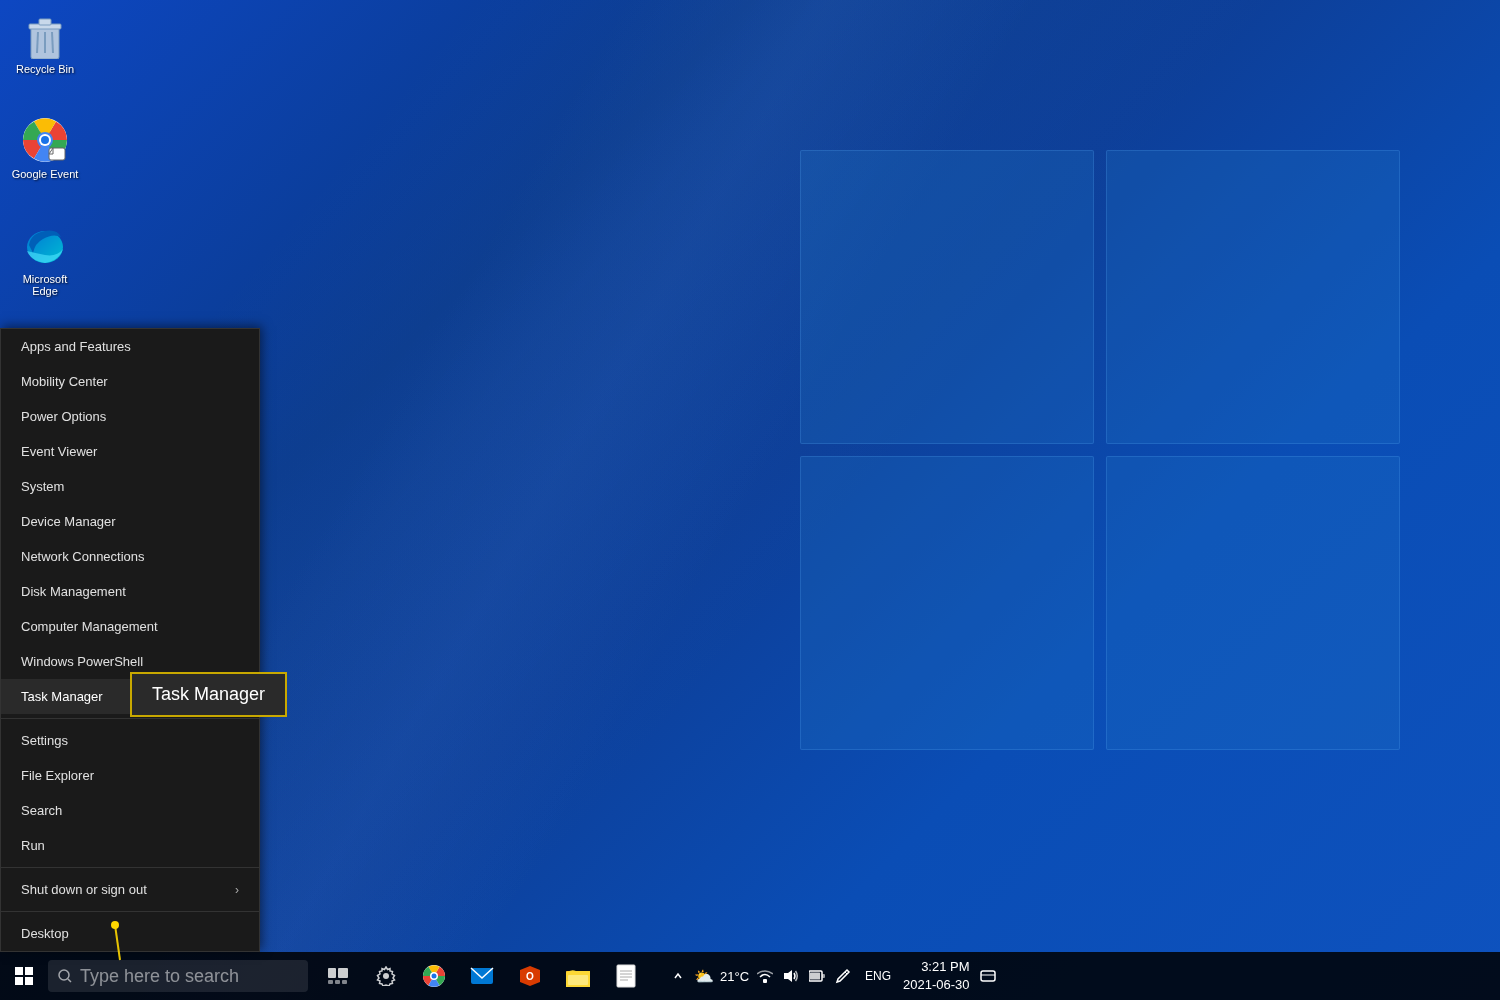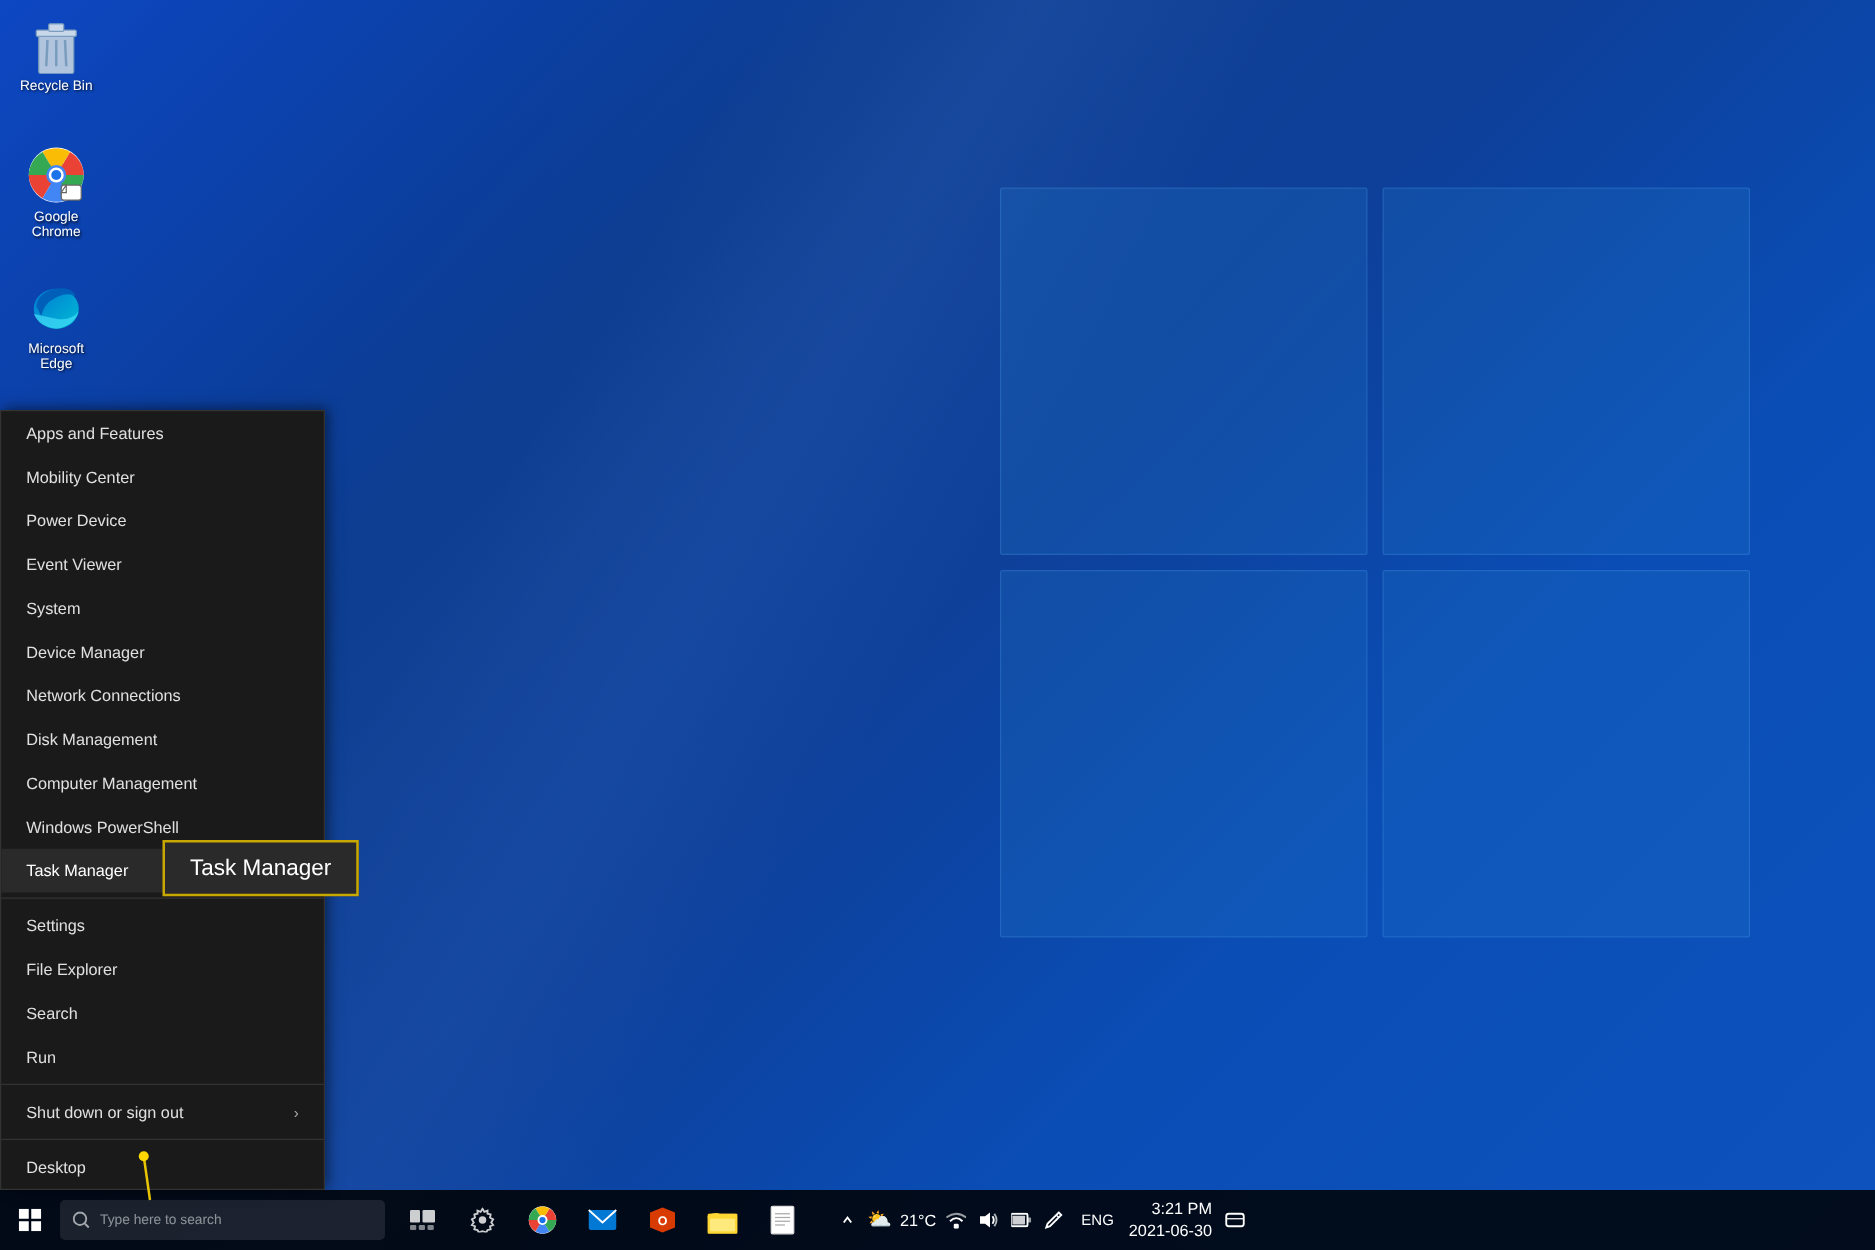--- a/index.html
+++ b/index.html
@@ -287,21 +287,21 @@
         <path d="M24 24 L13 42.5 A22 22 0 0 0 35 42.5 Z" fill="#4285F4"></path>
         <path d="M24 24 L35 42.5 A22 22 0 0 0 46 24 Z" fill="#34A853"></path>
         <circle cx="24" cy="24" r="8" fill="#4285F4"></circle>
         <circle cx="24" cy="24" r="6" fill="white"></circle>
         <circle cx="24" cy="24" r="4" fill="#1a73e8"></circle>
 
         <rect x="28" y="32" width="16" height="12" rx="2" fill="#fff" stroke="#666" stroke-width="1"></rect>
         <polygon points="28,38 32,32 32,38" fill="#fff" stroke="#666" stroke-width="1"></polygon>
       </svg>
     </div>
-    <span class="icon-label">Google Chrome</span>
+    <span class="icon-label">Google Event</span>
   </div>
 
   <div class="desktop-icon" style="top:215px; left:5px;">
     <div class="icon-img">
       <svg width="48" height="48" viewBox="0 0 48 48" xmlns="http://www.w3.org/2000/svg">
         <defs>
           <linearGradient id="edgeGrad" x1="0%" y1="0%" x2="100%" y2="100%">
             <stop offset="0%" style="stop-color:#0078d4"></stop>
             <stop offset="100%" style="stop-color:#00bcd4"></stop>
           </linearGradient>
@@ -315,21 +315,21 @@
   </div>
 
   <div id="context-menu">
     <div class="menu-item">
       <span>Apps and Features</span>
     </div>
     <div class="menu-item">
       <span>Mobility Center</span>
     </div>
     <div class="menu-item">
-      <span>Power Device</span>
+      <span>Power Options</span>
     </div>
     <div class="menu-item">
       <span>Event Viewer</span>
     </div>
     <div class="menu-item">
       <span>System</span>
     </div>
     <div class="menu-item">
       <span>Device Manager</span>
     </div>
@@ -392,21 +392,21 @@
         <rect x="0" y="10" width="8" height="8" fill="white"></rect>
         <rect x="10" y="10" width="8" height="8" fill="white"></rect>
       </svg>
     </div>
 
     <div class="search-bar">
       <svg width="14" height="14" viewBox="0 0 14 14" xmlns="http://www.w3.org/2000/svg">
         <circle cx="6" cy="6" r="5" stroke="rgba(255,255,255,0.6)" stroke-width="1.5" fill="none"></circle>
         <line x1="10" y1="10" x2="13" y2="13" stroke="rgba(255,255,255,0.6)" stroke-width="1.5"></line>
       </svg>
-      <span style="color:rgba(255,255,255,0.5); font-size:11px;text-align:center;">Type here to search</span>
+      <span style="color:rgba(255,255,255,0.5); font-size:18px;text-align:center;">Type here to search</span>
     </div>
 
     <div class="taskbar-icons">
 
       <div class="taskbar-app">
         <svg width="20" height="16" viewBox="0 0 20 16" xmlns="http://www.w3.org/2000/svg">
           <rect x="0" y="0" width="8" height="10" rx="1" fill="white" opacity="0.8"></rect>
           <rect x="10" y="0" width="10" height="10" rx="1" fill="white" opacity="0.8"></rect>
           <rect x="0" y="12" width="5" height="4" rx="1" fill="white" opacity="0.5"></rect>
           <rect x="7" y="12" width="5" height="4" rx="1" fill="white" opacity="0.5"></rect>

